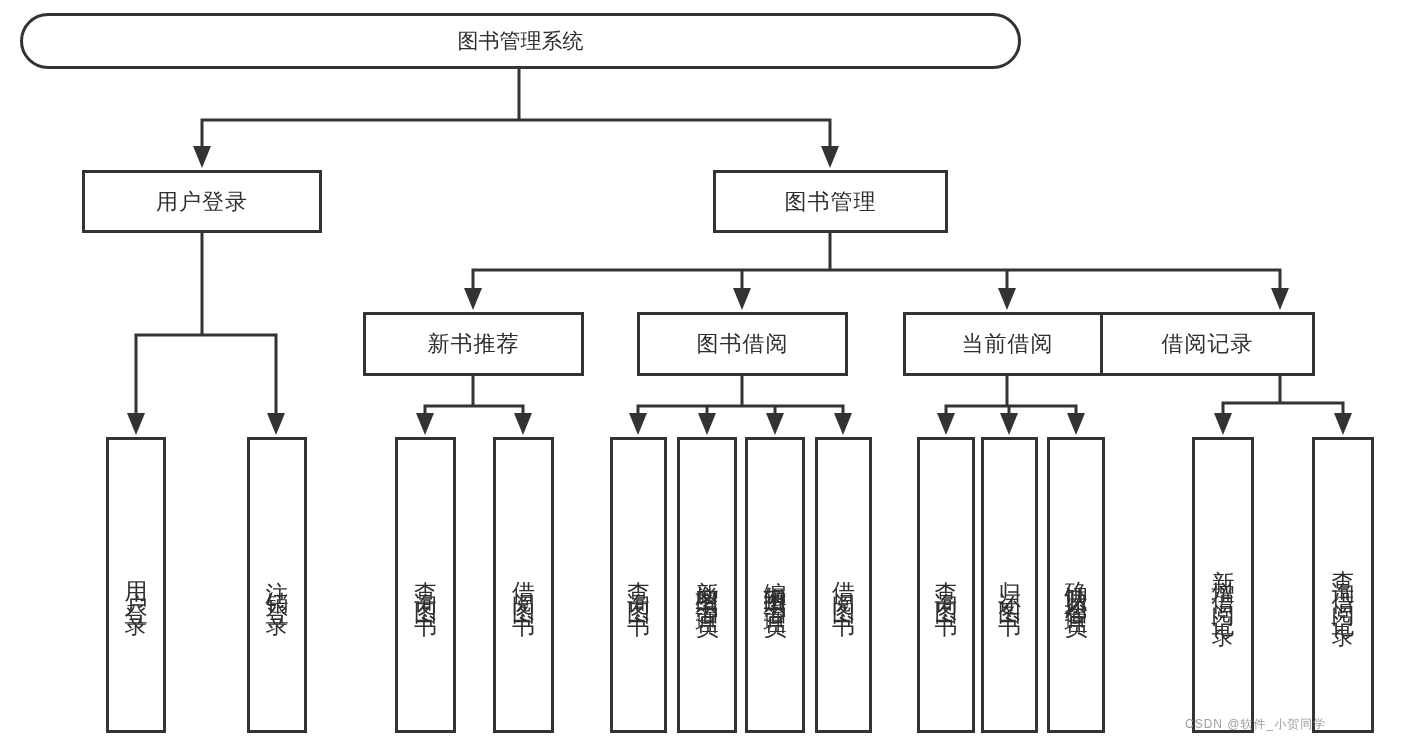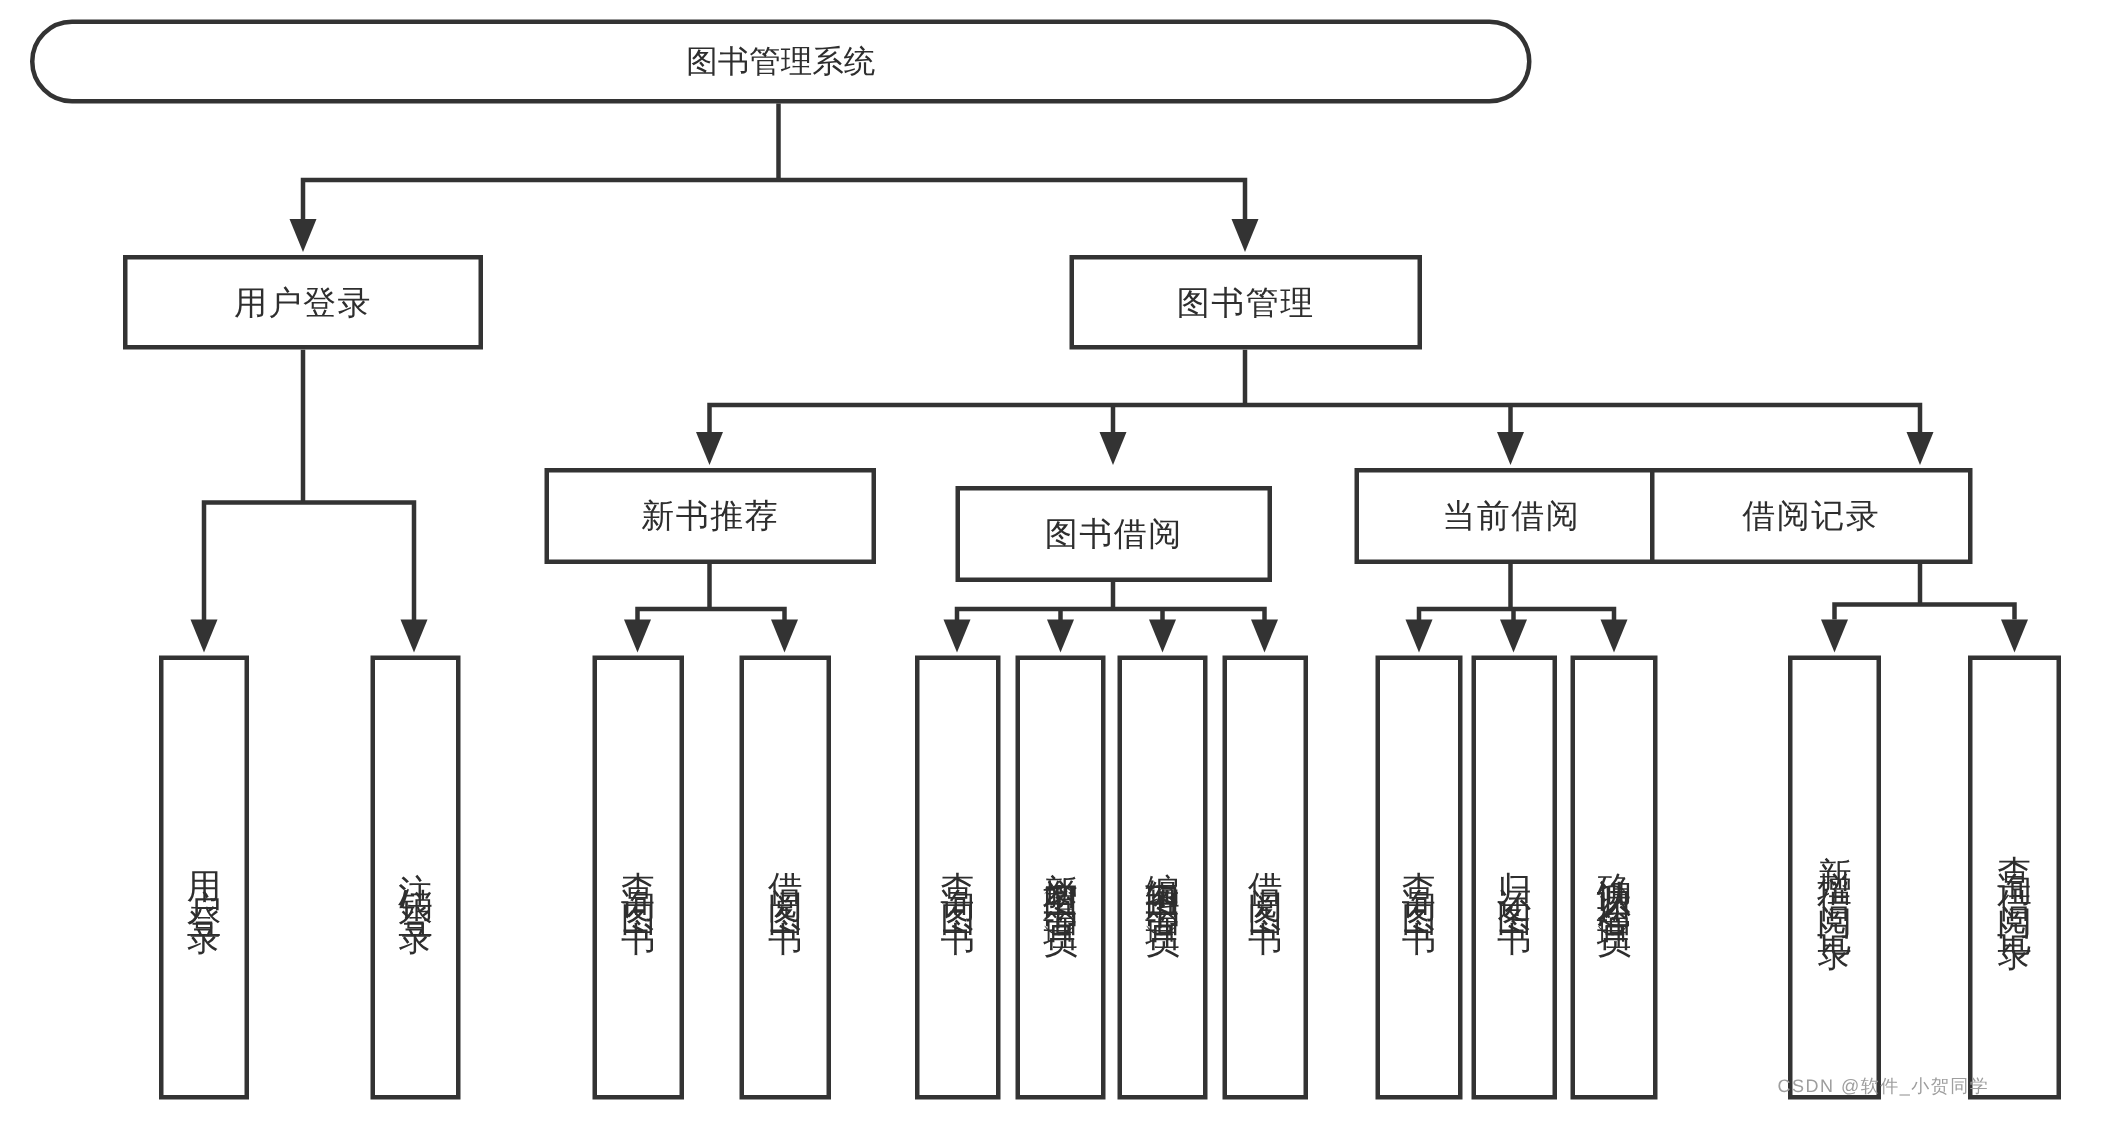--- a/index.html
+++ b/index.html
@@ -116,21 +116,21 @@
   <div class="box h-box" style="left:82px; top:170px; width:240px; height:63px;">
     <span>用户登录</span>
   </div>
   <div class="box h-box" style="left:363px; top:312px; width:221px; height:64px;">
     <span>新书推荐</span>
   </div>
 
   <div class="box h-box" style="left:713px; top:170px; width:235px; height:63px;">
     <span>图书管理</span>
   </div>
-  <div class="box h-box" style="left:637px; top:312px; width:211px; height:64px;margin-top:12px;">
+  <div class="box h-box" style="left:637px; top:312px; width:211px; height:64px;">
     <span>图书借阅</span>
   </div>
   <div class="box h-box" style="left:903px; top:312px; width:209px; height:64px;text-align:right;">
     <span>当前借阅</span>
   </div>
   <div class="box h-box" style="left:1100px; top:312px; width:215px; height:64px;">
     <span>借阅记录</span>
   </div>
 
   <div class="box leaf" style="left:106px; width:60px;">

